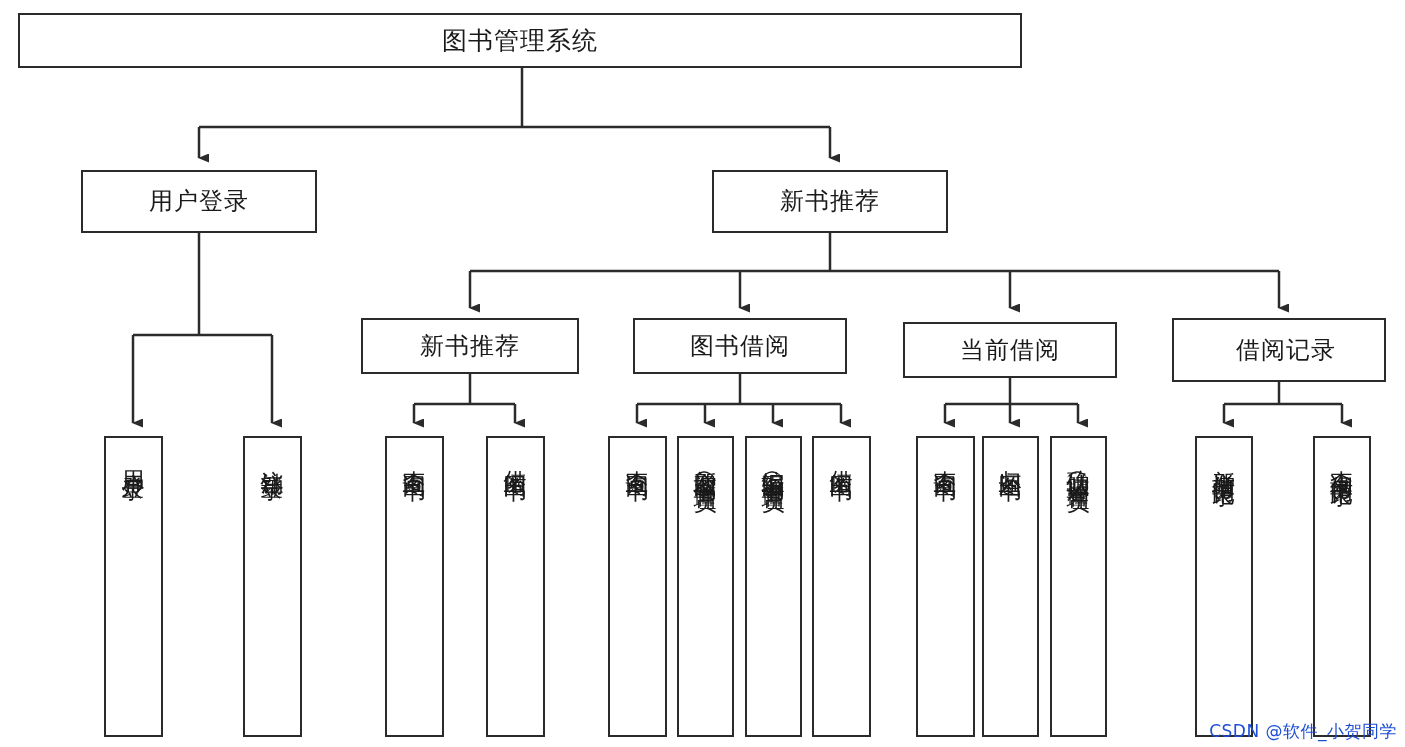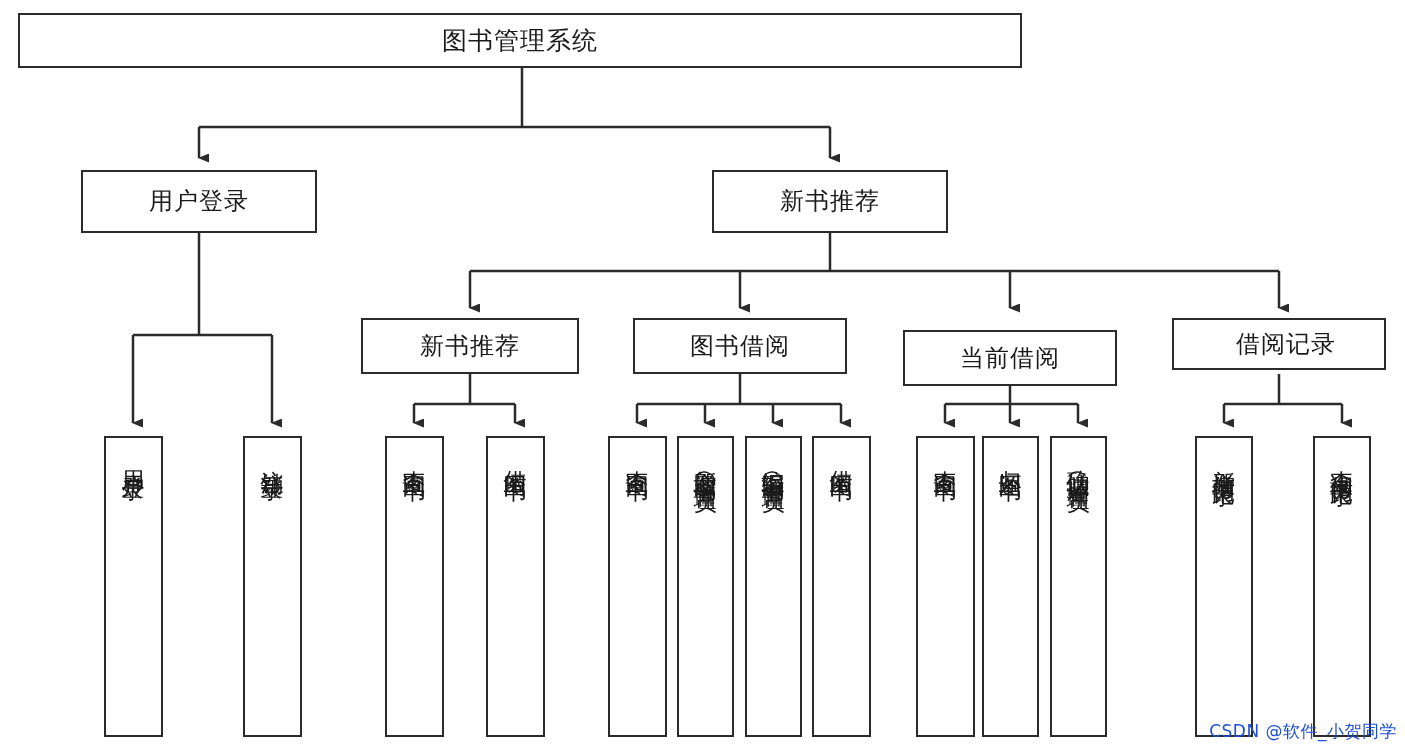--- a/index.html
+++ b/index.html
@@ -142,24 +142,24 @@
   <div class="node horiz" style="left:712px; top:170px; width:236px; height:63px;">
     <span class="node-label">新书推荐</span>
   </div>
 
   <div class="node horiz" style="left:361px; top:318px; width:218px; height:56px;">
     <span class="node-label">新书推荐</span>
   </div>
   <div class="node horiz" style="left:633px; top:318px; width:214px; height:56px;">
     <span class="node-label">图书借阅</span>
   </div>
-  <div class="node horiz" style="left:903px; top:330px; width:214px; height:56px;">
+  <div class="node horiz" style="left:903px; top:322px; width:214px; height:56px;">
     <span class="node-label">当前借阅</span>
   </div>
-  <div class="node horiz" style="left:1172px; top:318px; width:214px; height:52px;padding-left:14px;">
+  <div class="node horiz" style="left:1172px; top:318px; width:214px; height:64px;padding-left:14px;">
     <span class="node-label">借阅记录</span>
   </div>
 
   <div class="node vert" style="left:104px; top:436px; width:59px; height:301px;">
     <span class="node-label">用户登录</span>
   </div>
   <div class="node vert" style="left:243px; top:436px; width:59px; height:301px;">
     <span class="node-label">注销登录</span>
   </div>
 

